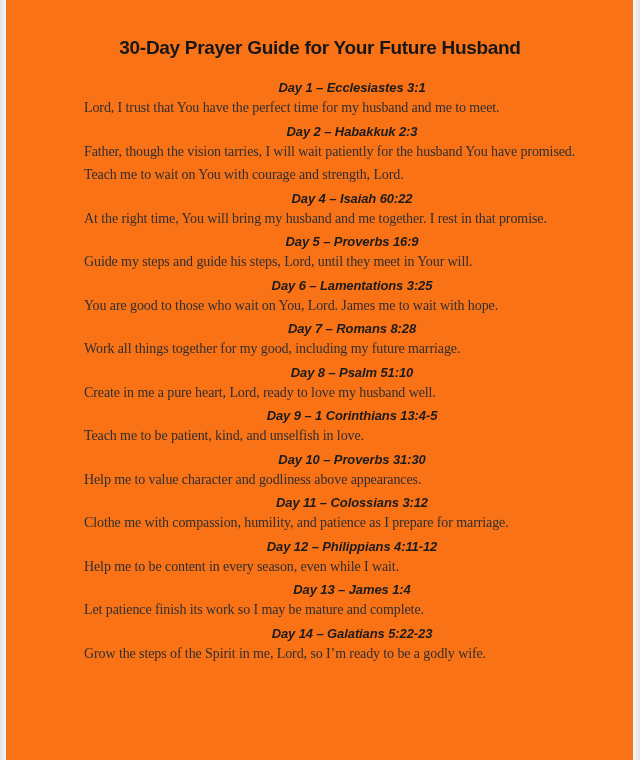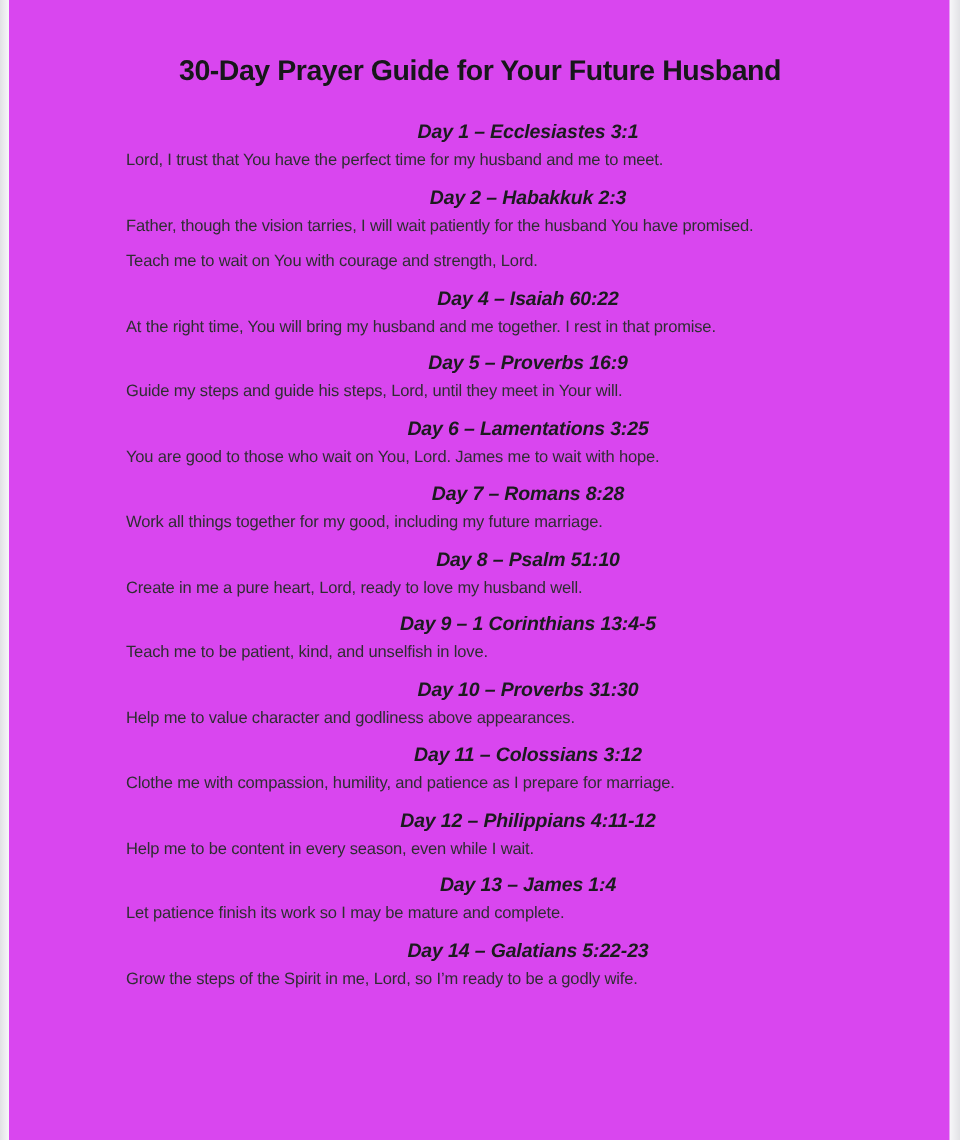--- a/index.html
+++ b/index.html
@@ -1,20 +1,20 @@
 <!DOCTYPE html>
 <html><head>
 <meta charset="utf-8">
 <style>
   html, body { margin: 0; padding: 0; background: #ffffff; }
   .screen {
     position: relative;
     width: 640px;
     height: 760px;
-    background: #d946ef;
+    background: #f97316;
     overflow: hidden;
     font-family: "Liberation Sans", "DejaVu Sans", sans-serif;
     color: #1c1c1e;
   }
   .edge-left {
     position: absolute; left: 0; top: 0; bottom: 0; width: 6px;
     background: linear-gradient(to right, #e1e1e5, #f7f7f9);
   }
   .edge-right {
     position: absolute; right: 0; top: 0; bottom: 0; width: 7px;
@@ -39,24 +39,25 @@
     font-size: 13px;
     line-height: 15px;
     font-weight: 700;
     font-style: italic;
     letter-spacing: -0.1px;
     color: #1b1b1e;
     text-align: center;
   }
   .entry-body {
     margin: 0;
-    font-size: 11px;
+    font-size: 14px;
     line-height: 15px;
     letter-spacing: -0.1px;
     color: #2e2e31;
+    font-family: Liberation Serif, serif;
   }
 </style>
 </head>
 <body>
 
 <div class="screen">
   <div class="edge-left"></div>
   <div class="edge-right"></div>
 
   <h1 class="doc-title">30-Day Prayer Guide for Your Future Husband</h1>

